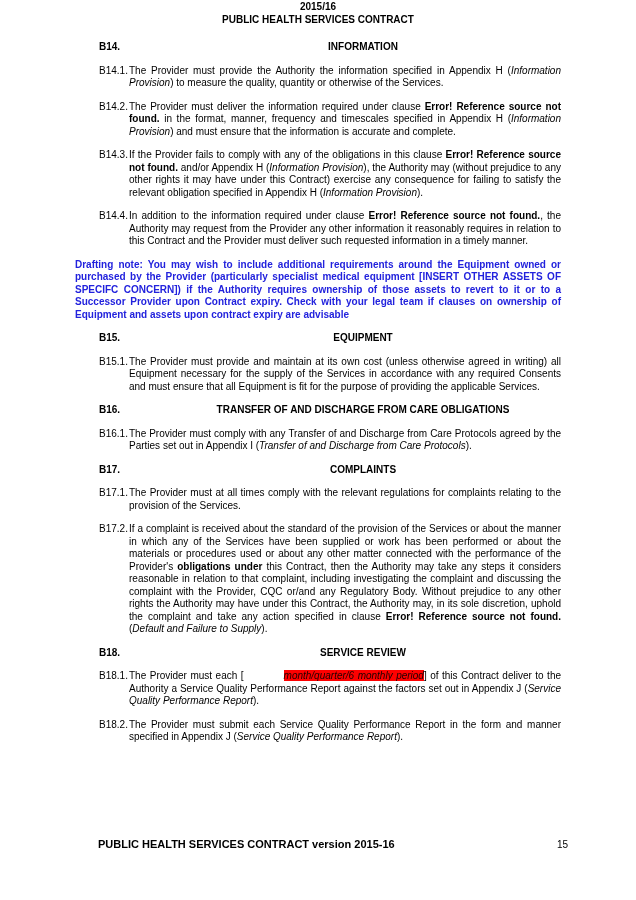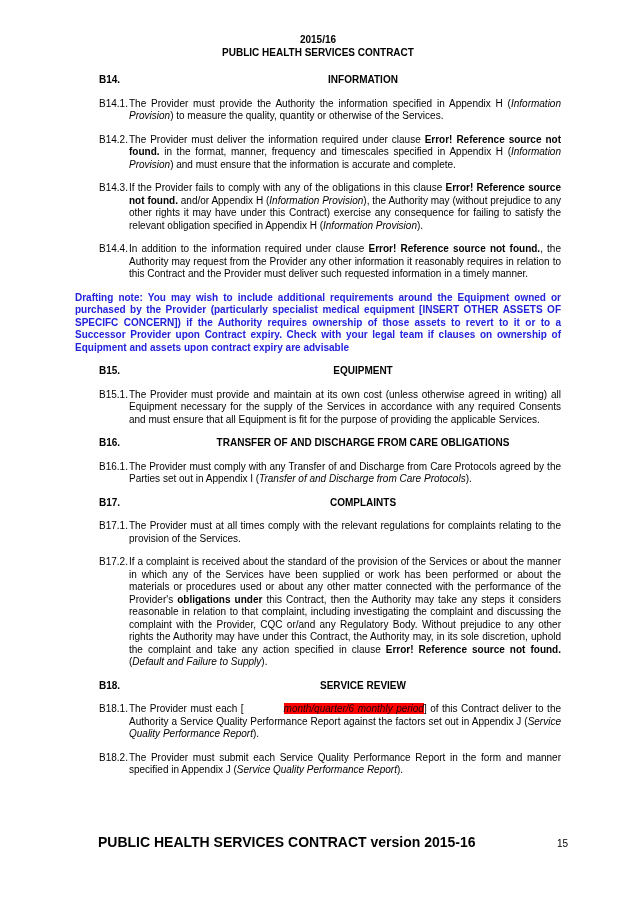--- a/index.html
+++ b/index.html
@@ -7,21 +7,20 @@
   .page {
     position: relative;
     width: 636px;
     height: 900px;
     background: #ffffff;
     font-family: "Liberation Sans", sans-serif;
     color: #000000;
     overflow: hidden;
   }
   .doc-header {
-    padding-top: 33px;
     text-align: center;
     font-weight: bold;
     font-size: 10px;
     line-height: 13px;
     margin-bottom: 15px;
   }
   .doc-body {
     margin: 0 75px;
     font-size: 10px;
     line-height: 12.5px;
@@ -46,21 +45,21 @@
   }
   .doc-footer {
     position: absolute;
     left: 75px;
     right: 68px;
     bottom: 50px;
     display: flex;
     justify-content: space-between;
     align-items: baseline;
   }
-  .footer-left { font-weight: bold; font-size: 14px; padding-left: 23px; }
+  .footer-left { font-weight: bold; font-size: 11px; padding-left: 23px; }
   .footer-right { font-size: 10px; }
 </style>
 </head>
 <body>
 
 <div class="page">
   <div class="doc-header">
     <div>2015/16</div>
     <div>PUBLIC HEALTH SERVICES CONTRACT</div>
   </div>

